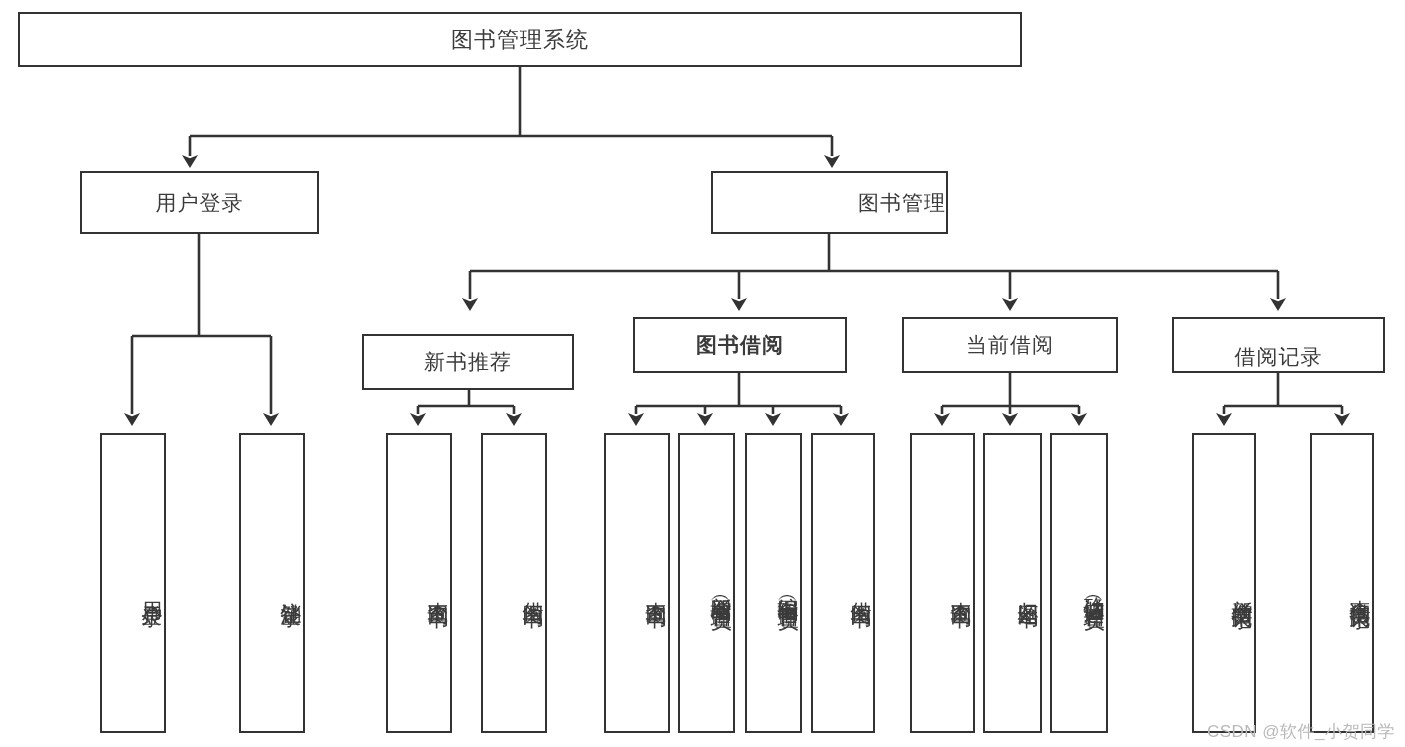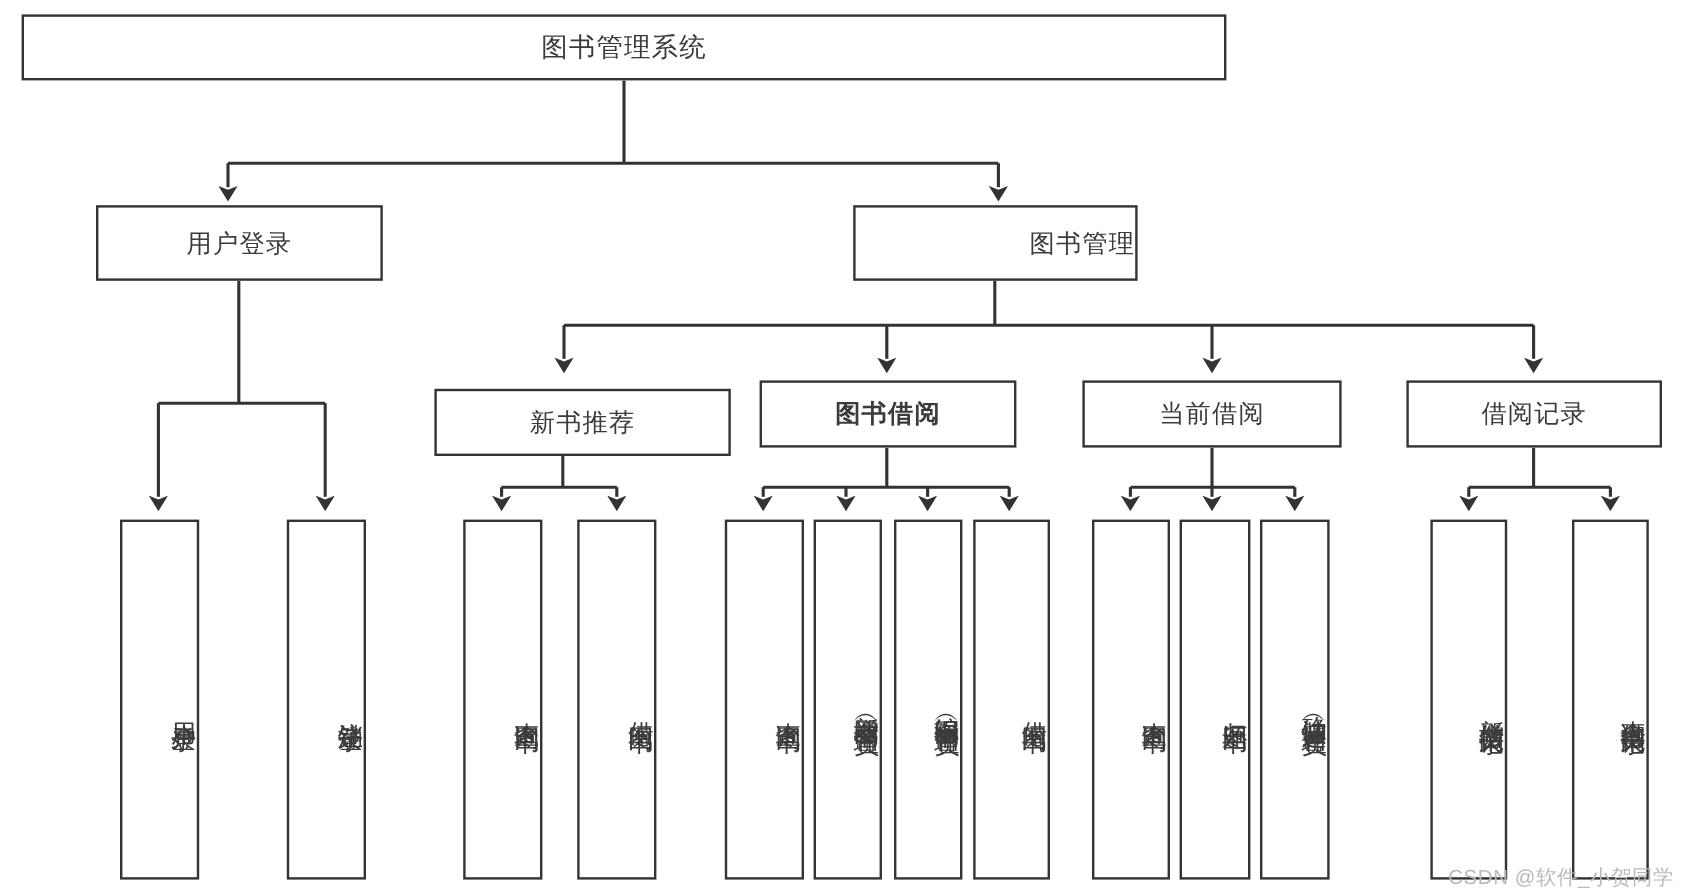--- a/index.html
+++ b/index.html
@@ -74,30 +74,30 @@
     <span>图书管理系统</span>
   </div>
 
   <div class="node h" style="left:80px;top:171px;width:239px;height:63px;">
     <span>用户登录</span>
   </div>
   <div class="node h" style="left:711px;top:171px;width:237px;height:63px;justify-content:flex-end;">
     <span>图书管理</span>
   </div>
 
-  <div class="node h" style="left:362px;top:324px;width:247px;height:56px;">
+  <div class="node h" style="left:362px;top:334px;width:212px;height:56px;">
     <span>新书推荐</span>
   </div>
   <div class="node h" style="left:633px;top:317px;width:214px;height:56px;font-weight:bold;">
     <span>图书借阅</span>
   </div>
   <div class="node h" style="left:902px;top:317px;width:216px;height:56px;">
     <span>当前借阅</span>
   </div>
-  <div class="node h" style="left:1172px;top:317px;width:213px;height:56px;">
+  <div class="node h" style="left:1172px;top:317px;width:213px;height:56px;align-items:flex-end;">
     <span>借阅记录</span>
   </div>
 
   <div class="node v" style="left:100px;top:433px;width:66px;height:300px;">
     <span>用户登录</span>
   </div>
   <div class="node v" style="left:239px;top:433px;width:66px;height:300px;">
     <span>注销登录</span>
   </div>
 

